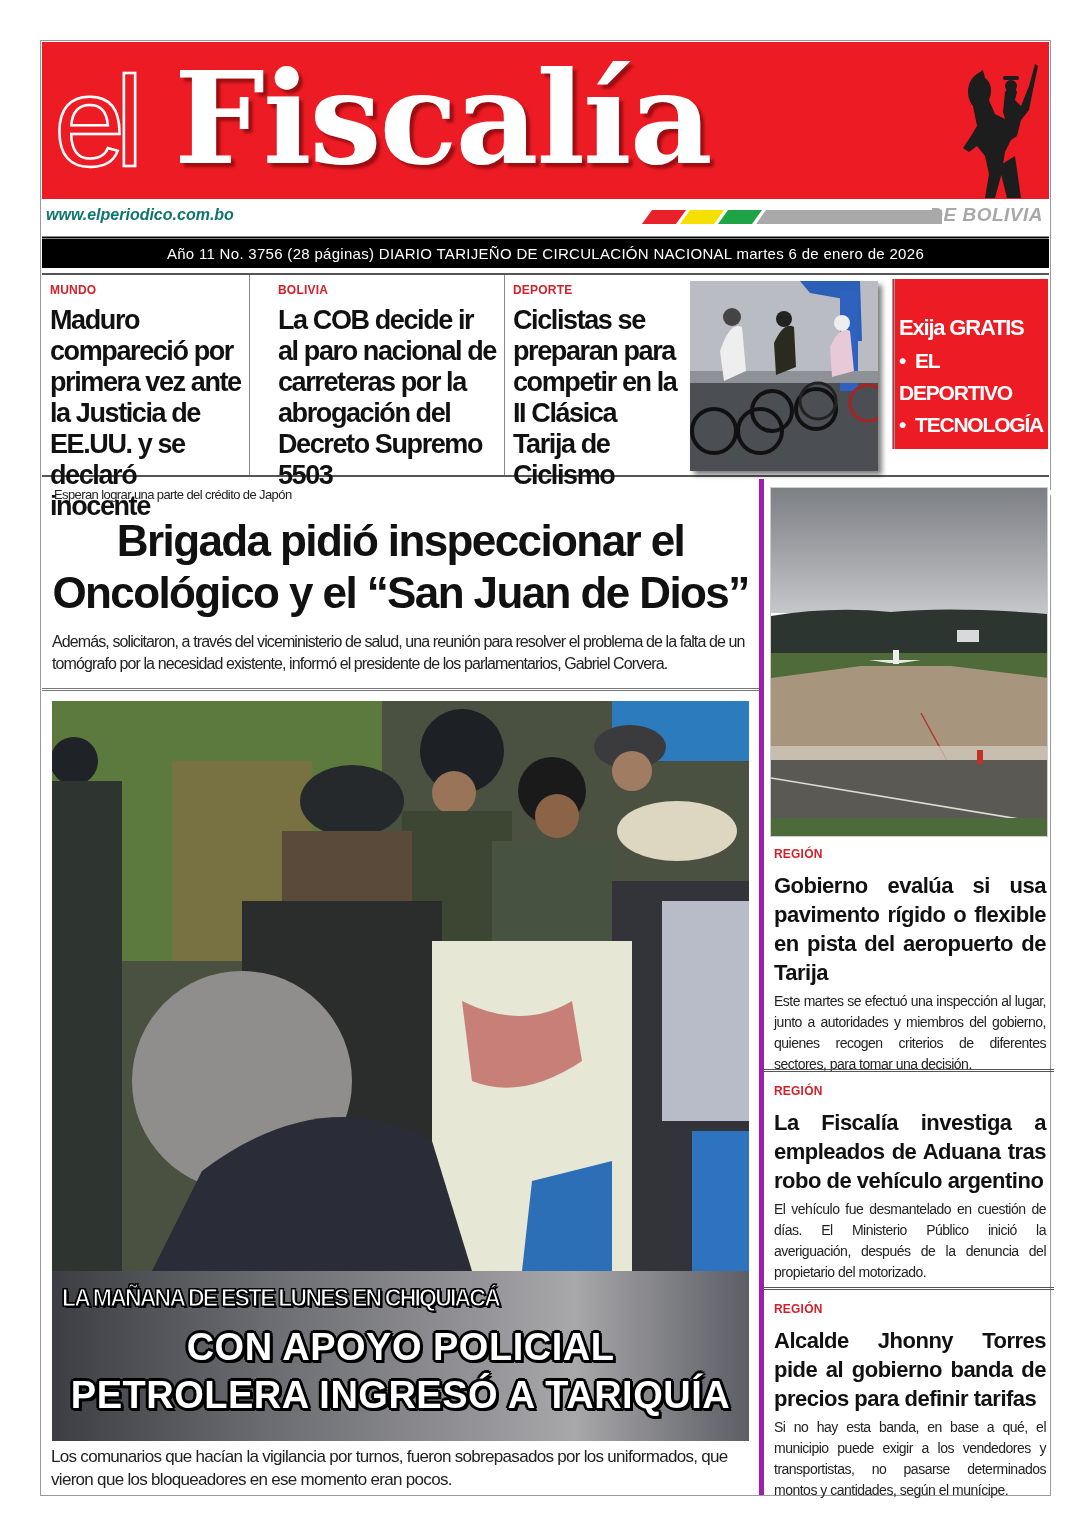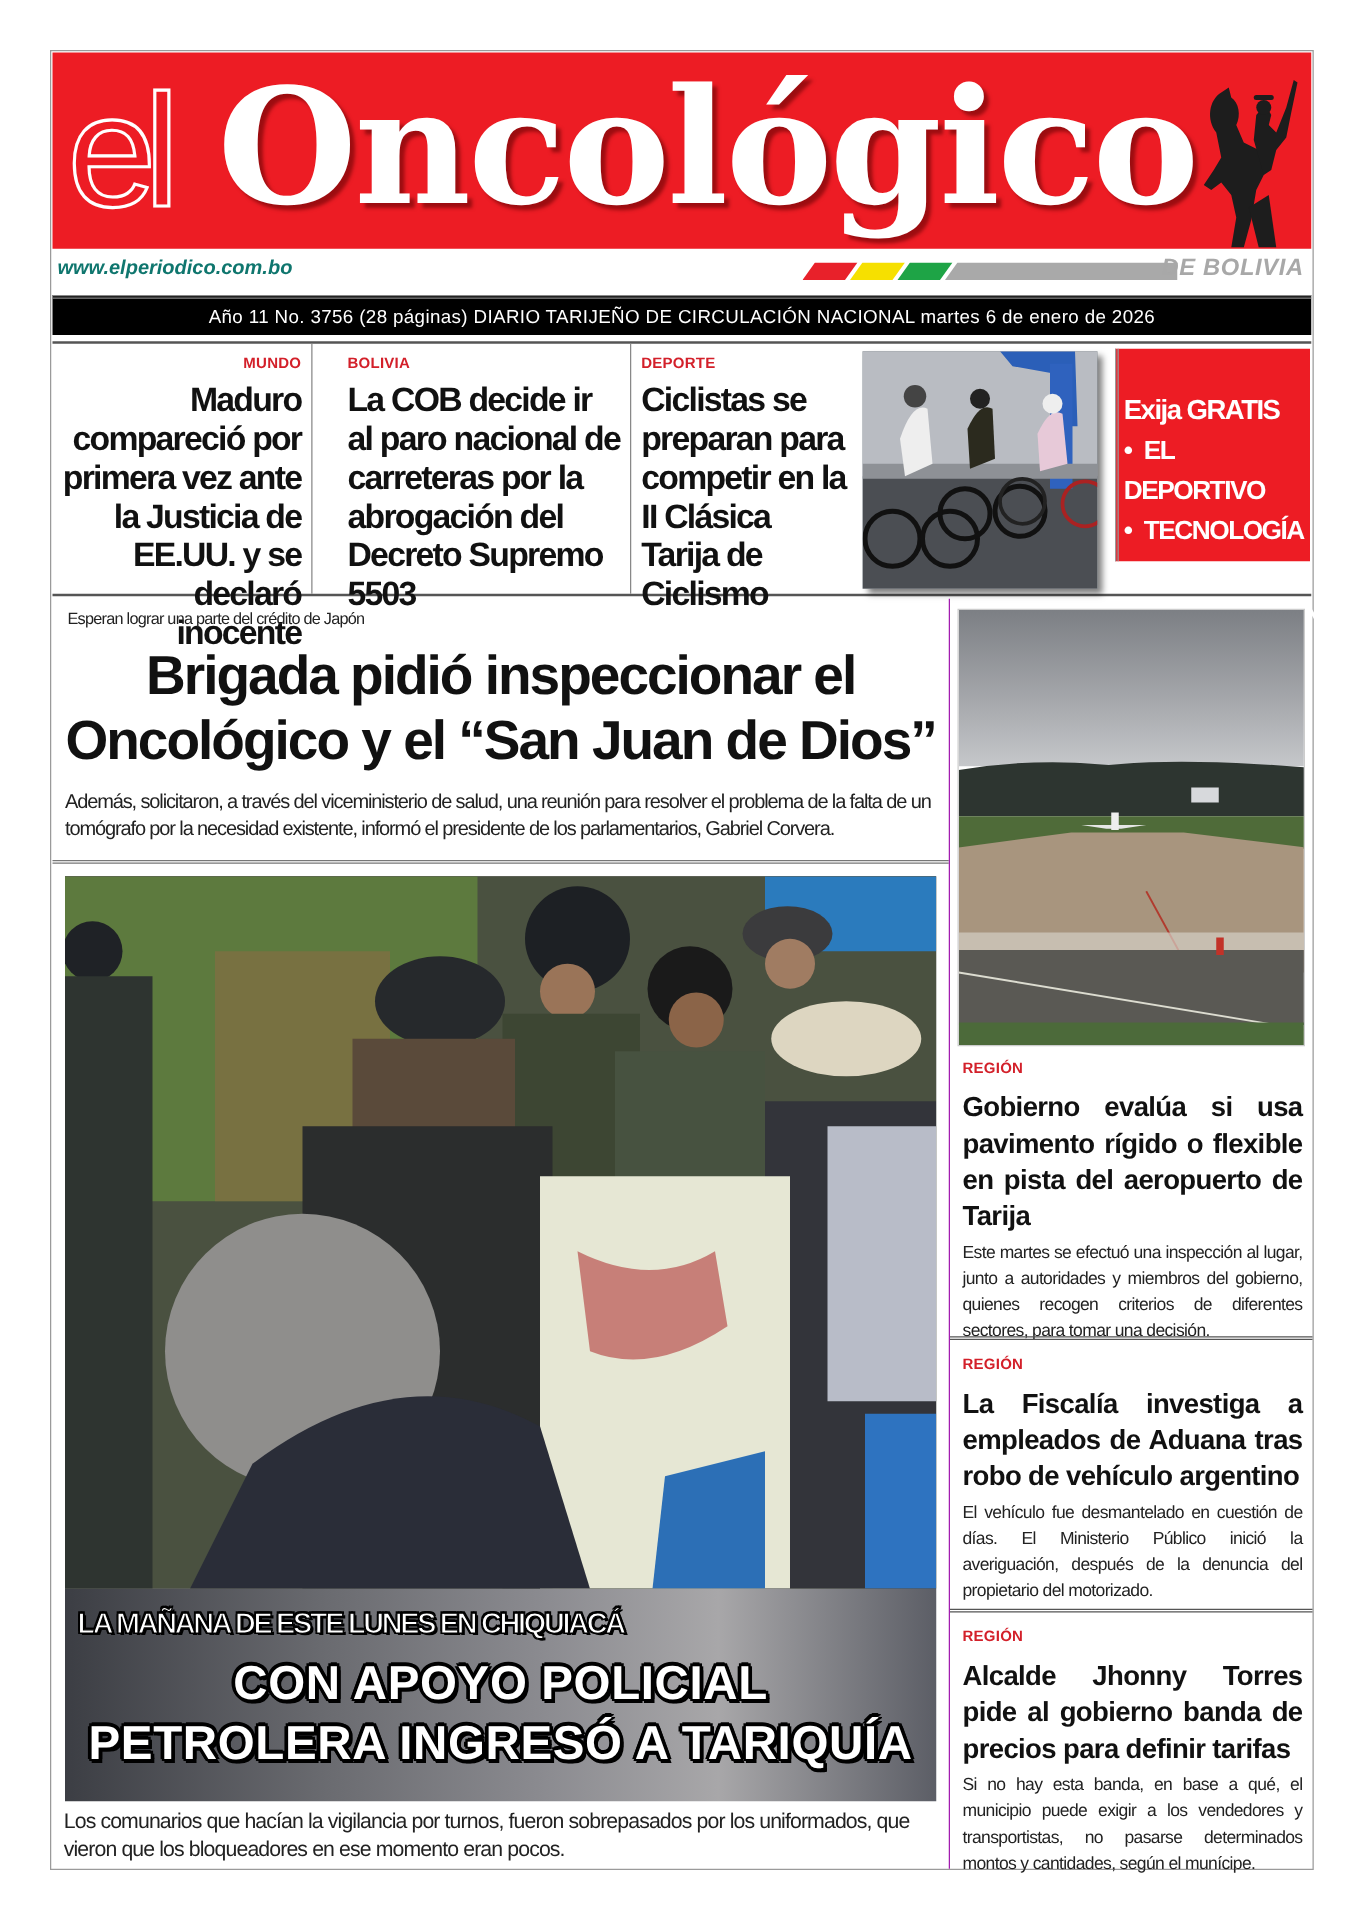--- a/index.html
+++ b/index.html
@@ -19,21 +19,21 @@
   .flag-stripes { position: absolute; left: 600px; top: 9px; width: 300px; height: 14px; }
   .de-bolivia { position: absolute; right: 6px; top: 3px; font-size: 19px; font-weight: bold; font-style: italic; color: #a8a8a8; letter-spacing: 0.5px; }
 
   .dateline { position: absolute; left: 1px; top: 195px; width: 1007px; height: 32px; background: #000; border-top: 3px double #888; color: #fff; font-size: 15px; text-align: center; line-height: 30px; letter-spacing: 0.3px; }
 
   
   .toprow { position: absolute; left: 1px; top: 232px; width: 1007px; height: 204px; border-top: 2px solid #555; border-bottom: 2px solid #555; }
   .brief { position: absolute; top: 0; height: 200px; padding: 8px 8px 0 8px; border-right: 1px solid #888; }
   .kicker { font-size: 12px; font-weight: bold; color: #d3202a; letter-spacing: 0.2px; }
   .brief-title { margin-top: 8px; font-size: 27px; font-weight: bold; line-height: 31px; letter-spacing: -1.4px; color: #111; font-stretch: condensed; }
-  .b1 { left: 0; width: 208px; text-align: right; }
+  .b1 { left: 0; width: 208px; }
   .b2 { left: 228px; width: 235px; }
   .b3 { left: 463px; width: 186px; border-right: none; }
   .cycle-photo { position: absolute; left: 648px; top: 6px; width: 188px; height: 190px; box-shadow: 4px 4px 5px rgba(0,0,0,0.5); overflow: hidden; background: #8a8f95; }
   .promo { position: absolute; left: 850px; top: 4px; width: 156px; height: 170px; background: #ed1c24; border-left: 3px double #999; padding: 36px 0 0 4px; color: #fff; }
   .promo-title { font-size: 22px; font-weight: bold; letter-spacing: -1.2px; margin-bottom: 4px; }
   .promo-item { font-size: 21px; font-weight: bold; letter-spacing: -1.2px; line-height: 32px; }
   .promo-item .dot { display: inline-block; width: 16px; }
 
   
   .lead { position: absolute; left: 1px; top: 438px; width: 717px; height: 212px; border-bottom: 3px double #777; }
@@ -41,38 +41,38 @@
   .lead-headline { position: absolute; left: 0; top: 36px; width: 717px; text-align: center; font-size: 44px; font-weight: bold; line-height: 52px; letter-spacing: -1.6px; color: #111; }
   .lead-deck { position: absolute; left: 10px; top: 152px; width: 700px; font-size: 16px; line-height: 22px; letter-spacing: -0.9px; color: #222; }
 
   .photo-main { position: absolute; left: 11px; top: 660px; width: 697px; height: 570px; overflow: hidden; background: #3a3d33; }
   .photo-banner { position: absolute; left: 11px; top: 1230px; width: 697px; height: 170px; background: linear-gradient(90deg,#3c3e44 0%,#6a6b70 30%,#8b8b90 55%,#a8a7a9 75%,#5c5e66 100%); overflow: hidden; }
   .banner-kicker { position: absolute; left: 10px; top: 14px; font-size: 23px; font-weight: bold; color: #fff; letter-spacing: -1.8px; -webkit-text-stroke: 1px #000; text-shadow: 2px 2px 0 #000, -1px -1px 0 #000, 1px -1px 0 #000, -1px 1px 0 #000; }
   .banner-title { position: absolute; left: 0; top: 52px; width: 697px; text-align: center; font-size: 38px; font-weight: bold; line-height: 48px; color: #fff; letter-spacing: 0.5px; text-shadow: 3px 3px 0 #000, -2px -2px 0 #000, 2px -2px 0 #000, -2px 2px 0 #000, 0 3px 0 #000, 3px 0 0 #000, -3px 0 0 #000, 0 -3px 0 #000; }
   .main-caption { position: absolute; left: 10px; top: 1404px; width: 705px; font-size: 17px; line-height: 23px; letter-spacing: -0.7px; color: #222; }
 
   
-  .rcol { position: absolute; left: 718px; top: 438px; width: 290px; height: 1016px; border-left: 1px solid #a21caf; }
+  .rcol { position: absolute; left: 718px; top: 438px; width: 290px; height: 1016px; border-left: 5px solid #a21caf; }
   .airport-photo { position: absolute; left: 6px; top: 8px; width: 278px; height: 350px; overflow: hidden; border: 1px solid #ccc; }
   .rstory { position: absolute; left: 0; width: 290px; padding: 0 8px 0 10px; }
   .rstory .kicker { margin-bottom: 10px; }
   .rstory-title { font-size: 22px; font-weight: bold; line-height: 29px; letter-spacing: -0.5px; text-align: justify; color: #111; }
   .rstory-text { margin-top: 4px; font-size: 14px; line-height: 21px; letter-spacing: -0.5px; text-align: justify; color: #222; }
   .rs1 { top: 368px; }
   .rs2 { top: 590px; border-top: 3px double #555; padding-top: 12px; }
   .rs3 { top: 808px; border-top: 3px double #555; padding-top: 12px; }
 </style>
 </head>
 <body>
 
 <div class="page">
 
   <div class="masthead">
     <div class="logo-el">el</div>
-    <div class="logo-main">Oncológico</div>
+    <div class="logo-main">Fiscalía</div>
     <svg class="statue" viewBox="0 0 86 142">
       <g fill="#1d1d1d">
         <path d="M18 50 C10 40 12 24 22 18 L28 14 L30 22 C36 26 38 36 34 44 L40 58 L52 64 L58 80 L50 96 L46 120 L40 142 L30 142 L34 118 L30 100 L22 90 L14 96 L8 92 L16 80 L22 70 Z"></path>
         <path d="M50 36 C54 30 60 30 62 36 L60 44 L66 50 L70 40 L74 30 L80 8 L83 10 L78 34 L74 54 L66 64 L62 80 L56 84 L52 70 L48 56 Z"></path>
         <circle cx="56" cy="30" r="6"></circle>
         <rect x="48" y="20" width="16" height="4" rx="2"></rect>
         <path d="M44 110 L60 100 L66 142 L52 142 Z"></path>
       </g>
     </svg>
   </div>

